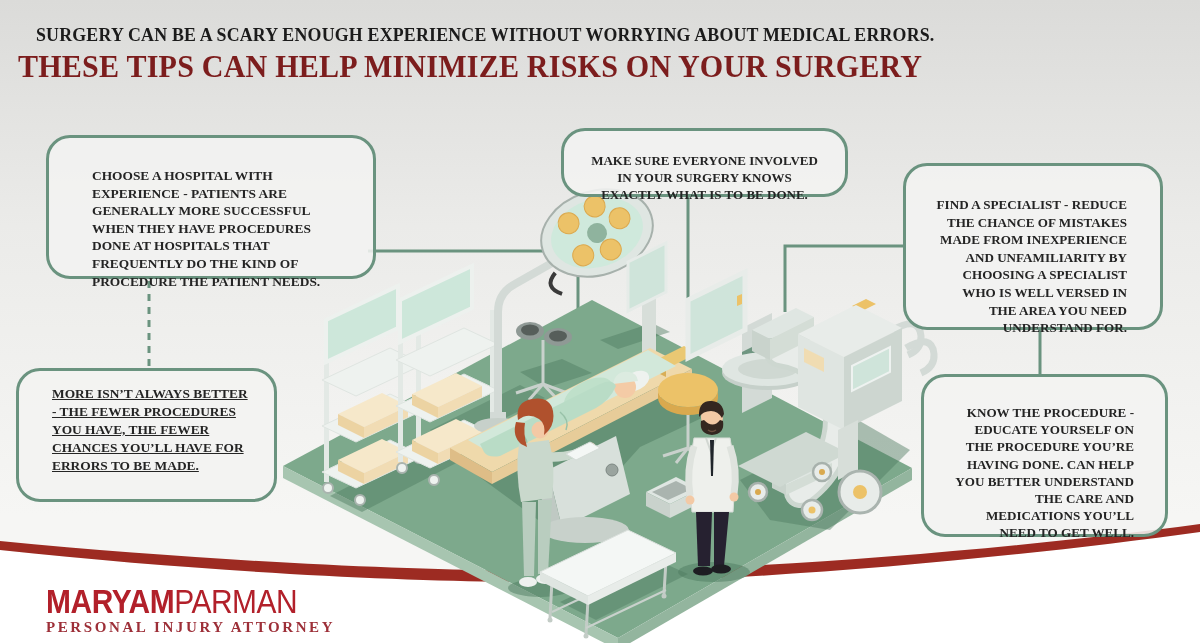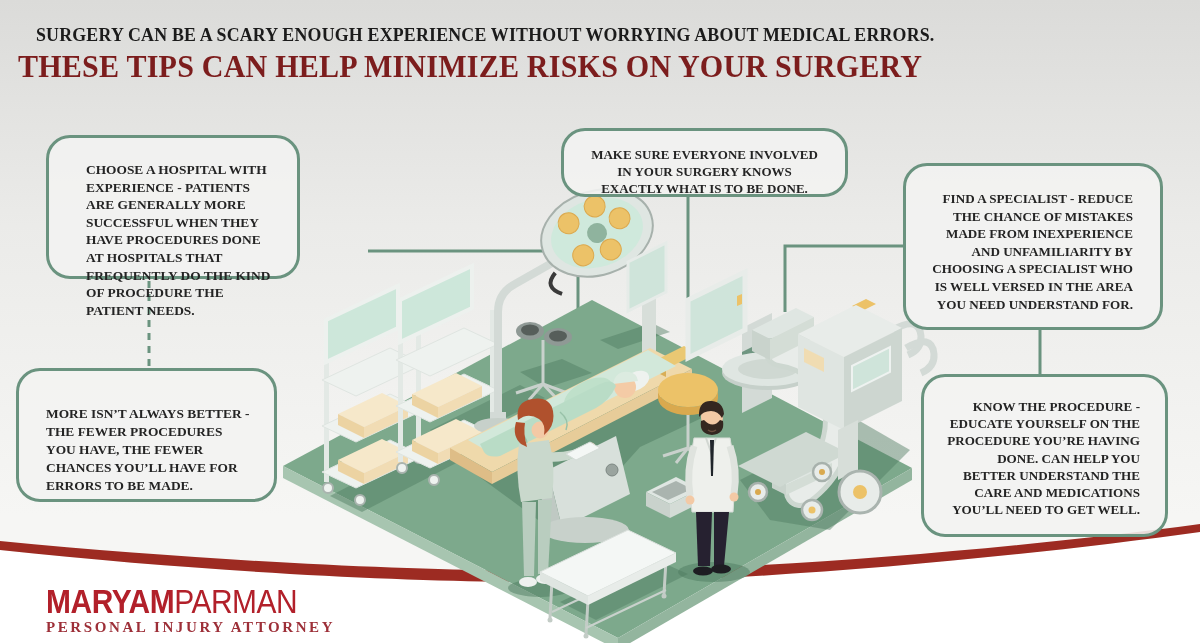--- a/index.html
+++ b/index.html
@@ -10,29 +10,29 @@
   
   .header{position:absolute;left:0;top:24px;width:1200px;text-align:left;z-index:3;}
   .header .sub{font-size:19px;font-weight:700;color:#1b1b1b;letter-spacing:.2px;
                transform:scaleX(.94);transform-origin:center;}
   .header .title{font-size:31px;font-weight:700;color:#7c1d1d;margin-top:3px;
                letter-spacing:.2px;transform:scaleX(.97);transform-origin:center;}
 
   
   .tip{position:absolute;box-sizing:border-box;border:3px solid #6a937f;border-radius:24px;
        background:rgba(243,243,241,.88);color:#242424;font-weight:700;z-index:3;}
-  .tip p{margin:6px;}
-  .tip1{left:46px;  top:135px; width:254px; height:144px; padding:17px 20px 14px 31px;
+  .tip p{margin:12px;}
+  .tip1{left:46px;  top:135px; width:330px; height:144px; padding:17px 20px 14px 31px;
         font-size:13.4px;line-height:17.6px;text-align:left;}
   .tip2{left:561px; top:128px; width:287px; height:69px;  padding:9px 15px;
         font-size:13px;  line-height:17px;  text-align:center;}
   .tip3{left:903px; top:163px; width:260px; height:167px; padding:18px 21px 14px 18px;
         font-size:13.1px;line-height:17.6px;text-align:right;}
-  .tip4{left:16px;  top:368px; width:261px; height:134px; padding:28px 14px 14px 21px;
-        font-size:13.4px;line-height:18px;  text-align:left;}
+  .tip4{left:16px;  top:368px; width:261px; height:134px; padding:2px 14px 14px 21px;
+        font-size:13.4px;line-height:18px;  text-align:left;text-decoration:underline;}
   .tip5{left:921px; top:374px; width:247px; height:163px; padding:15px 19px 12px 16px;
         font-size:13.1px;line-height:17.2px;text-align:right;}
 
   
   .logo{position:absolute;left:46px;top:584px;z-index:3;width:270px;text-align:center;}
   .logo .name{font-family:"Liberation Sans","DejaVu Sans",sans-serif;font-size:34px;
               line-height:34px;color:#b2202a;transform:scaleX(.88);transform-origin:left;
               white-space:nowrap;text-align:left;}
   .logo .name .bold{font-weight:700;letter-spacing:-.5px;}
   .logo .name .light{font-weight:400;letter-spacing:-.5px;}

